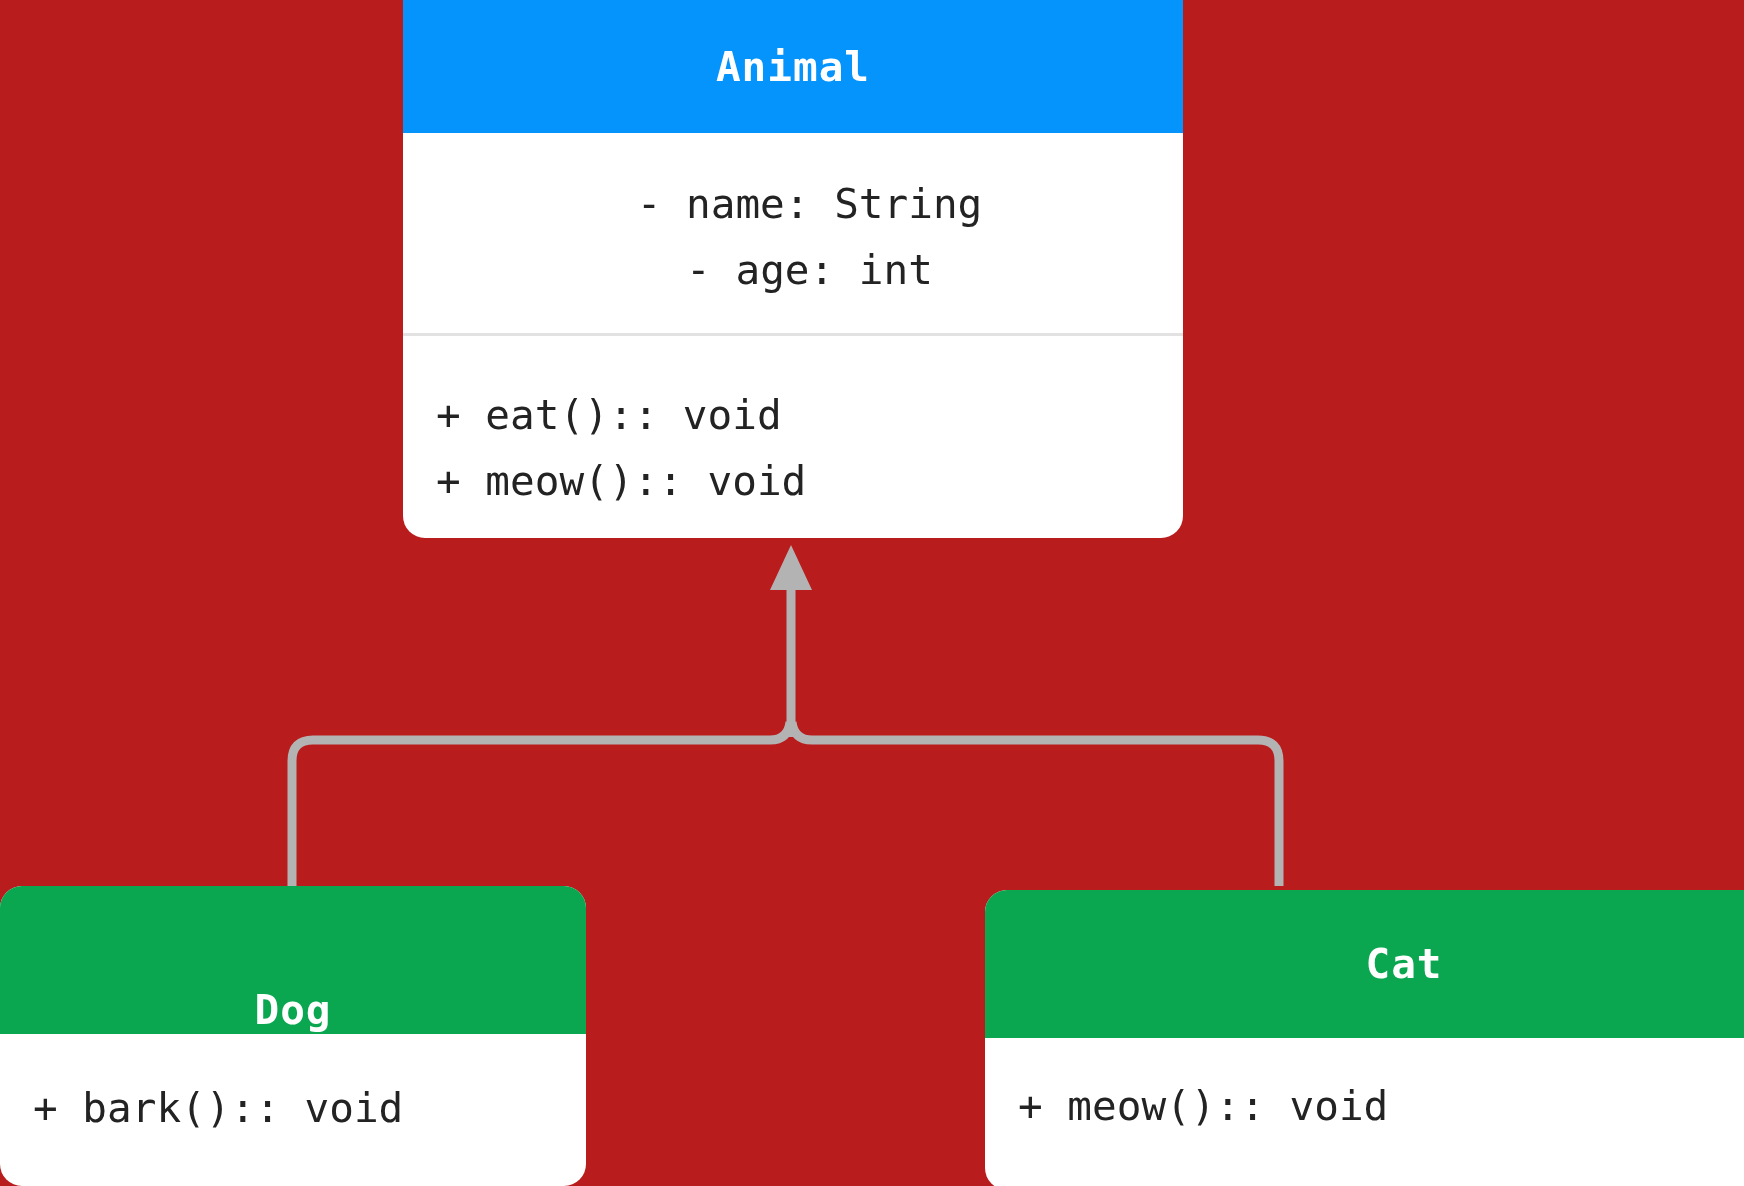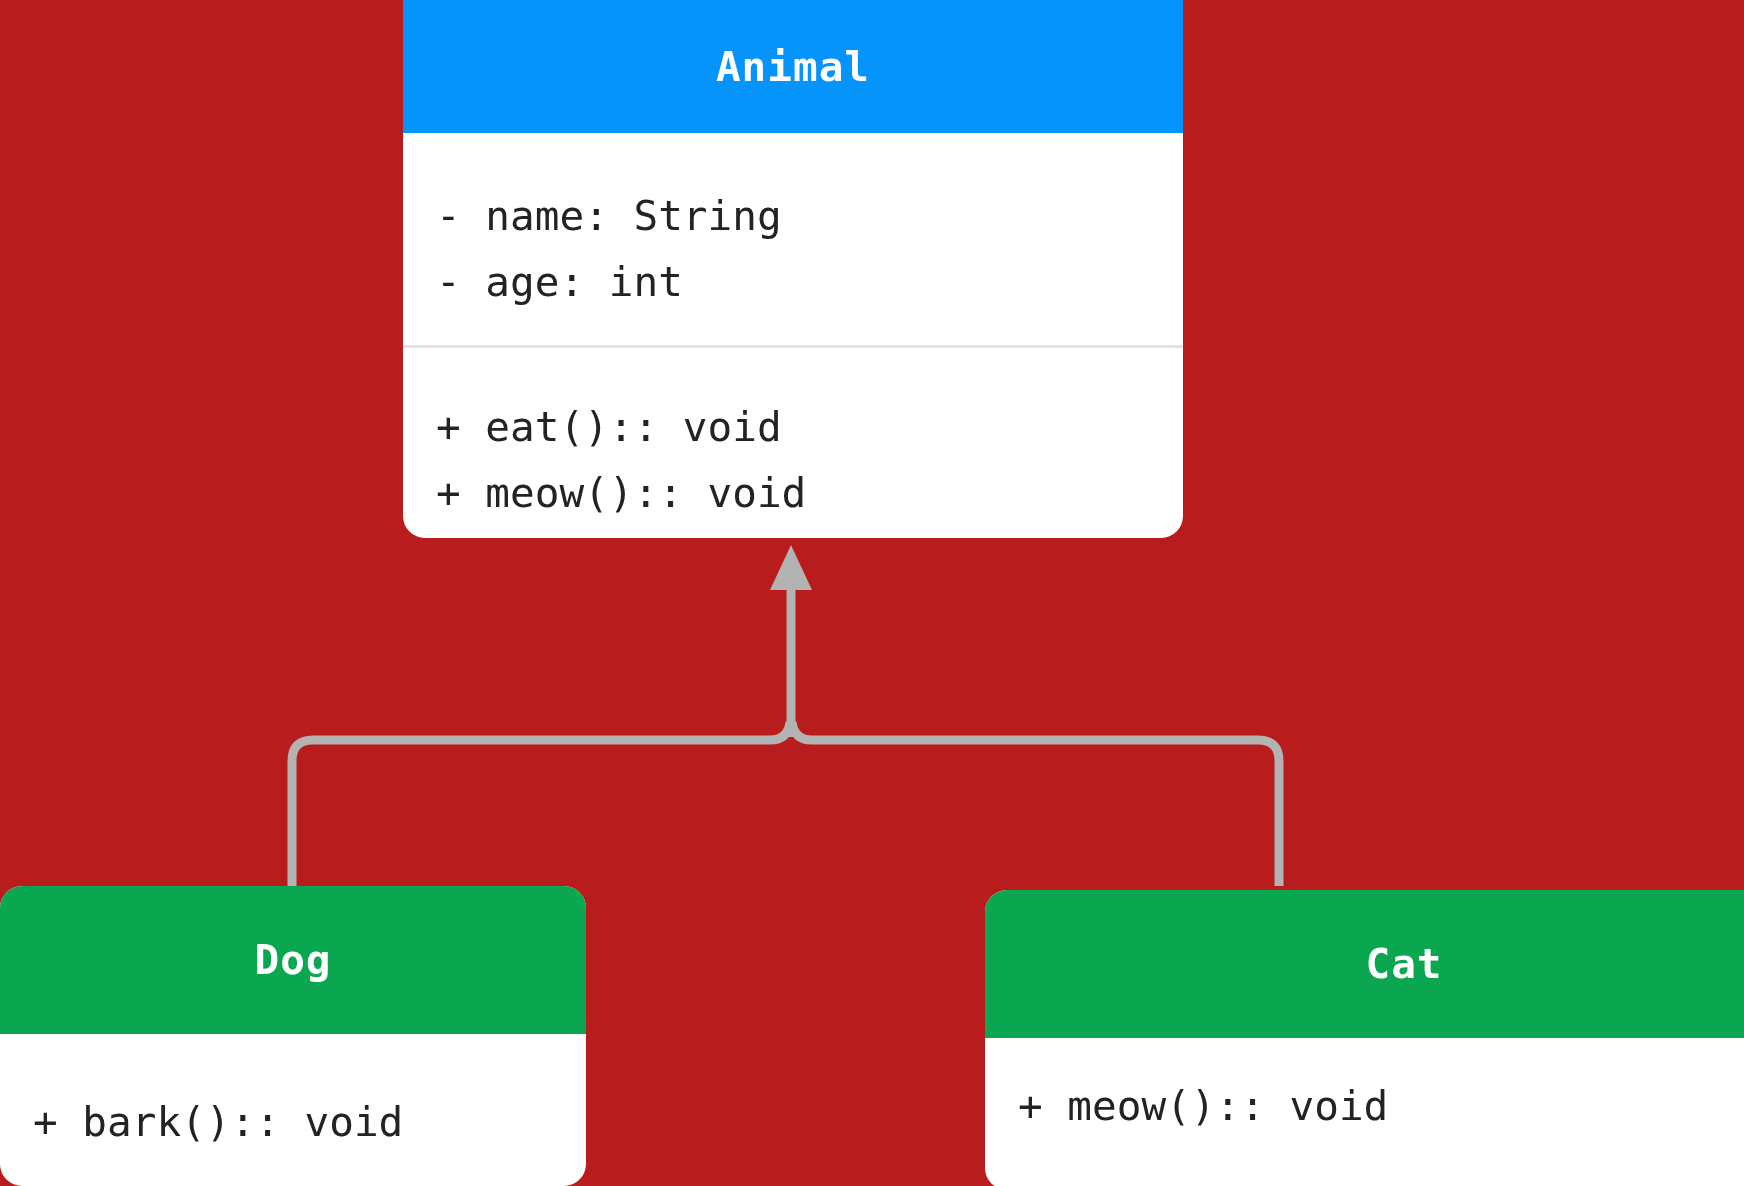--- a/index.html
+++ b/index.html
@@ -64,22 +64,23 @@
     width: 780px;
     height: 538px;
     border-radius: 0 0 22px 22px;
   }
   #class-animal .uml-header {
     height: 133px;
     background: #0593fc;
     font-size: 41px;
   }
   #class-animal .attributes {
-    padding: 50px 0 30px 0;
+    padding: 38px 0 30px 0;
     border-bottom: 3px solid #e2e2e2;
+    text-align: center;
   }
   #class-animal .methods {
     padding: 38px 0 0 0;
     margin-top: 8px;
   }
   #class-animal .uml-row {
     font-size: 41px;
     line-height: 66px;
     padding-left: 33px;
   }
@@ -89,23 +90,24 @@
     left: 0px;
     top: 886px;
     width: 586px;
     height: 300px;
     border-radius: 22px 22px 22px 22px;
   }
   #class-dog .uml-header {
     height: 148px;
     background: #0aa750;
     font-size: 41px;
+    align-items: flex-end;
   }
   #class-dog .methods {
-    padding: 62px 0 0 0;
+    padding: 48px 0 0 0;
   }
   #class-dog .uml-row {
     font-size: 41px;
     line-height: 52px;
     padding-left: 33px;
   }
 
   
   #class-cat {
     left: 985px;

